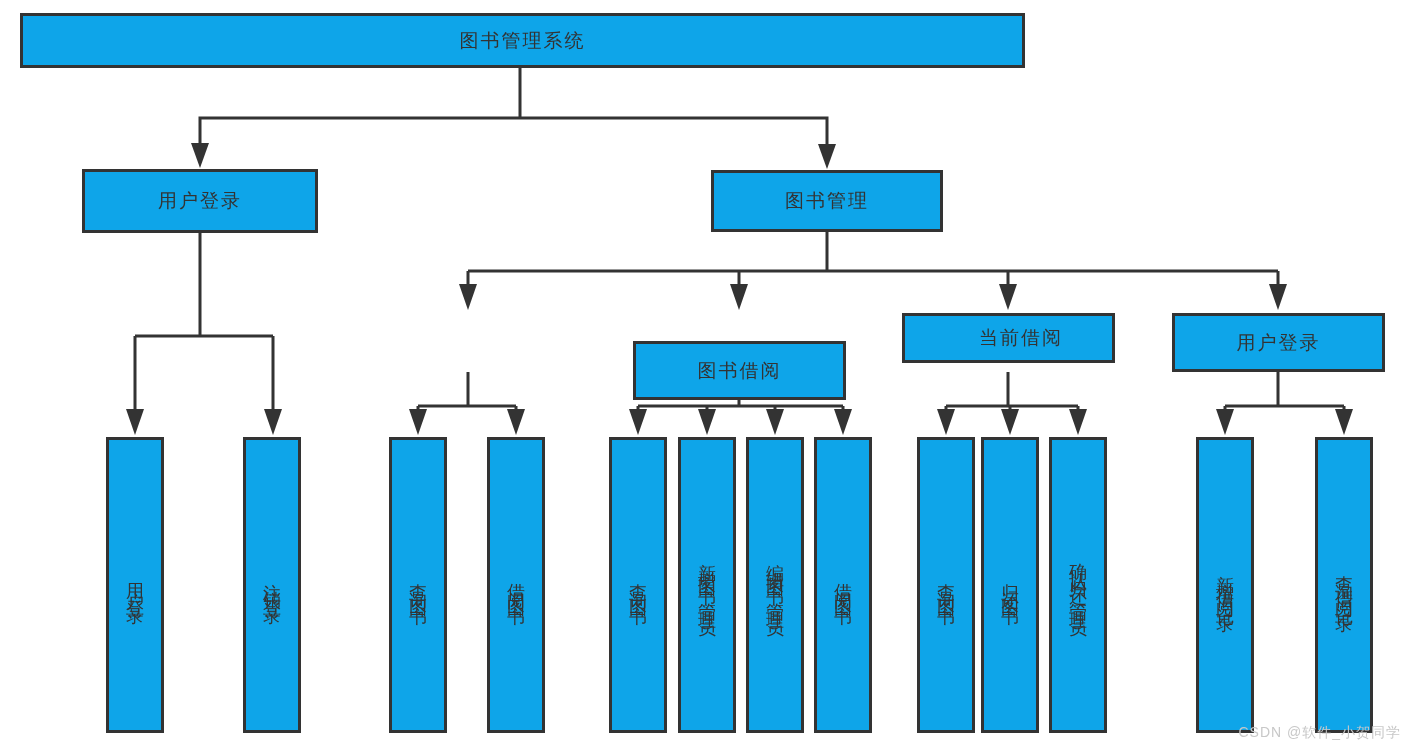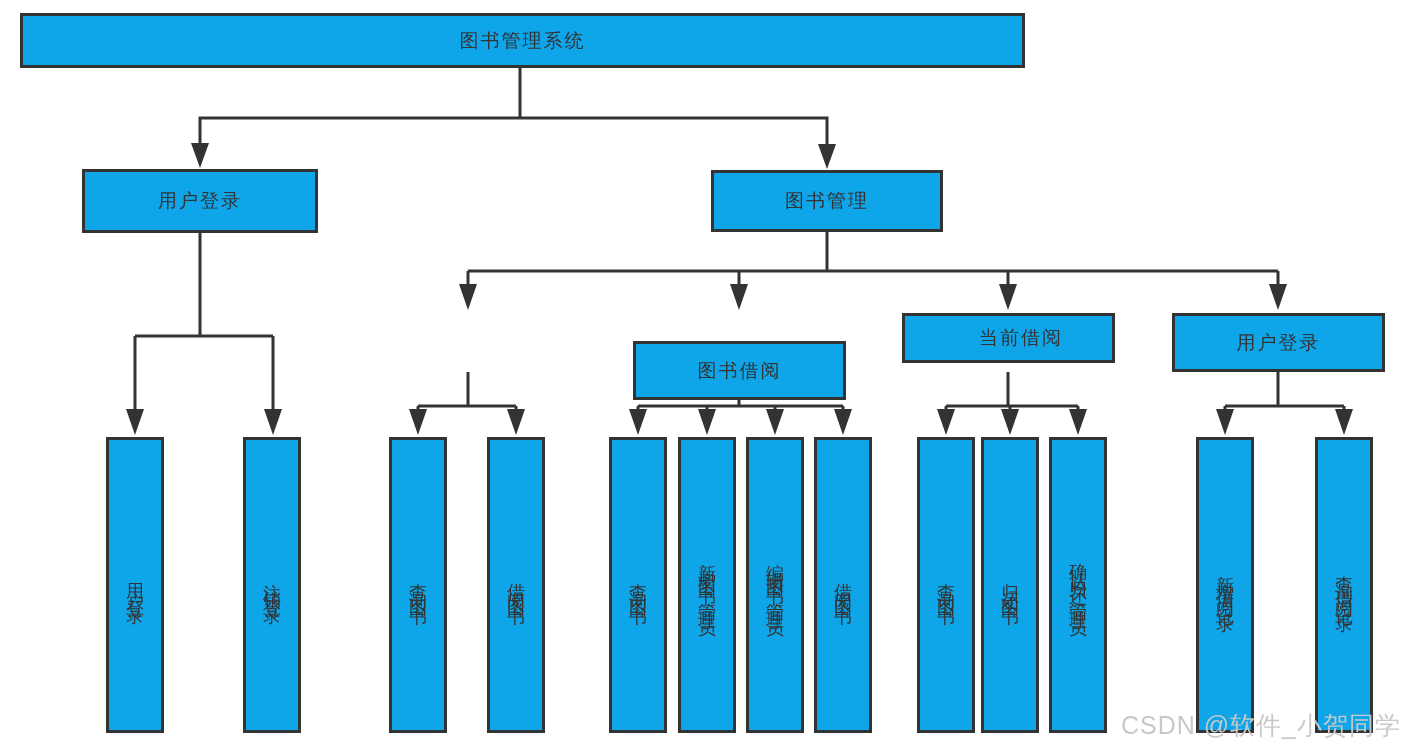--- a/index.html
+++ b/index.html
@@ -73,21 +73,21 @@
   .n-d1 { left: 917px; }
   .n-d2 { left: 981px; }
   .n-d3 { left: 1049px; }
   .n-e1 { left: 1196px; }
   .n-e2 { left: 1315px; }
 
   .watermark {
     position: absolute;
     right: 4px;
     bottom: 5px;
-    font-size: 25px;
+    font-size: 14px;
     color: var(--watermark, #c8c8c8);
     z-index: 5;
     letter-spacing: 1px;
     white-space: nowrap;
   }
 </style>
 </head>
 <body>
 
 <div class="canvas">

